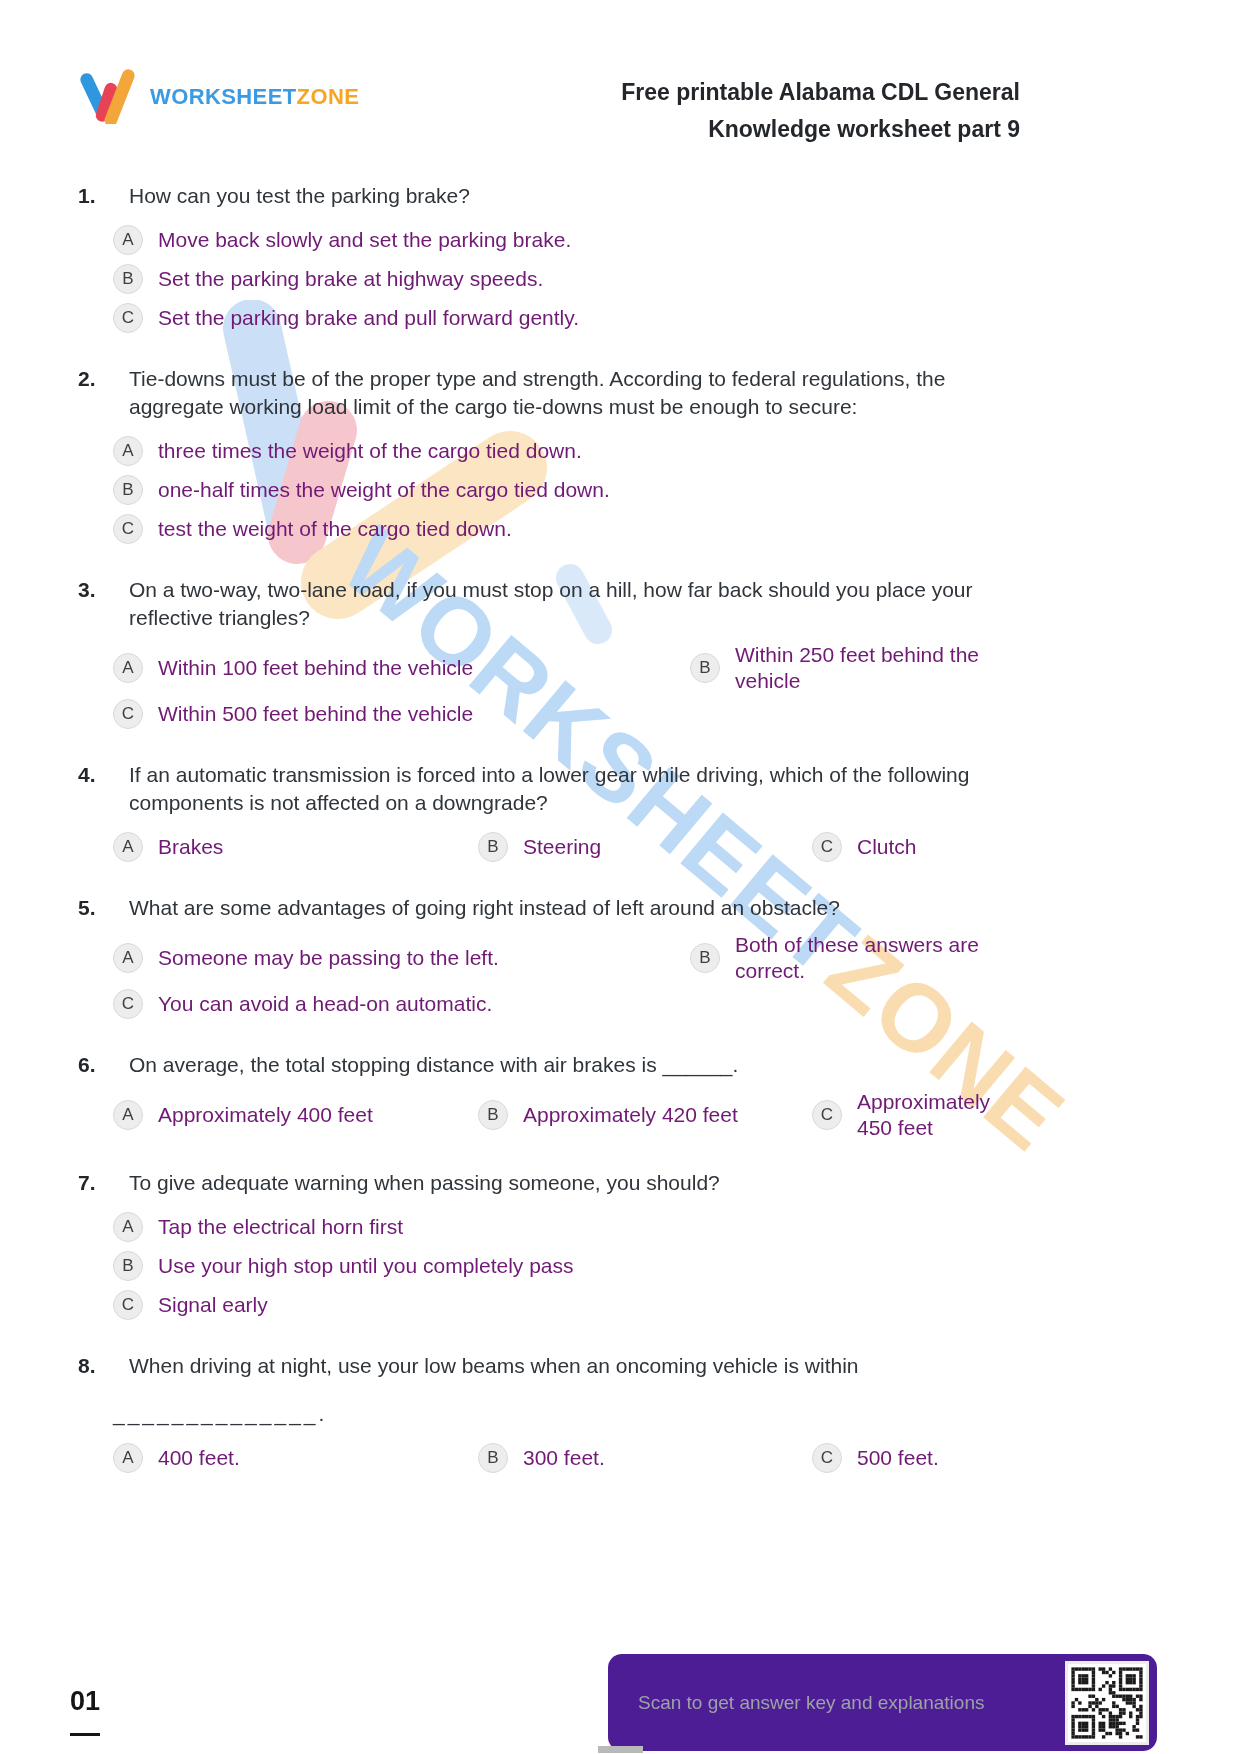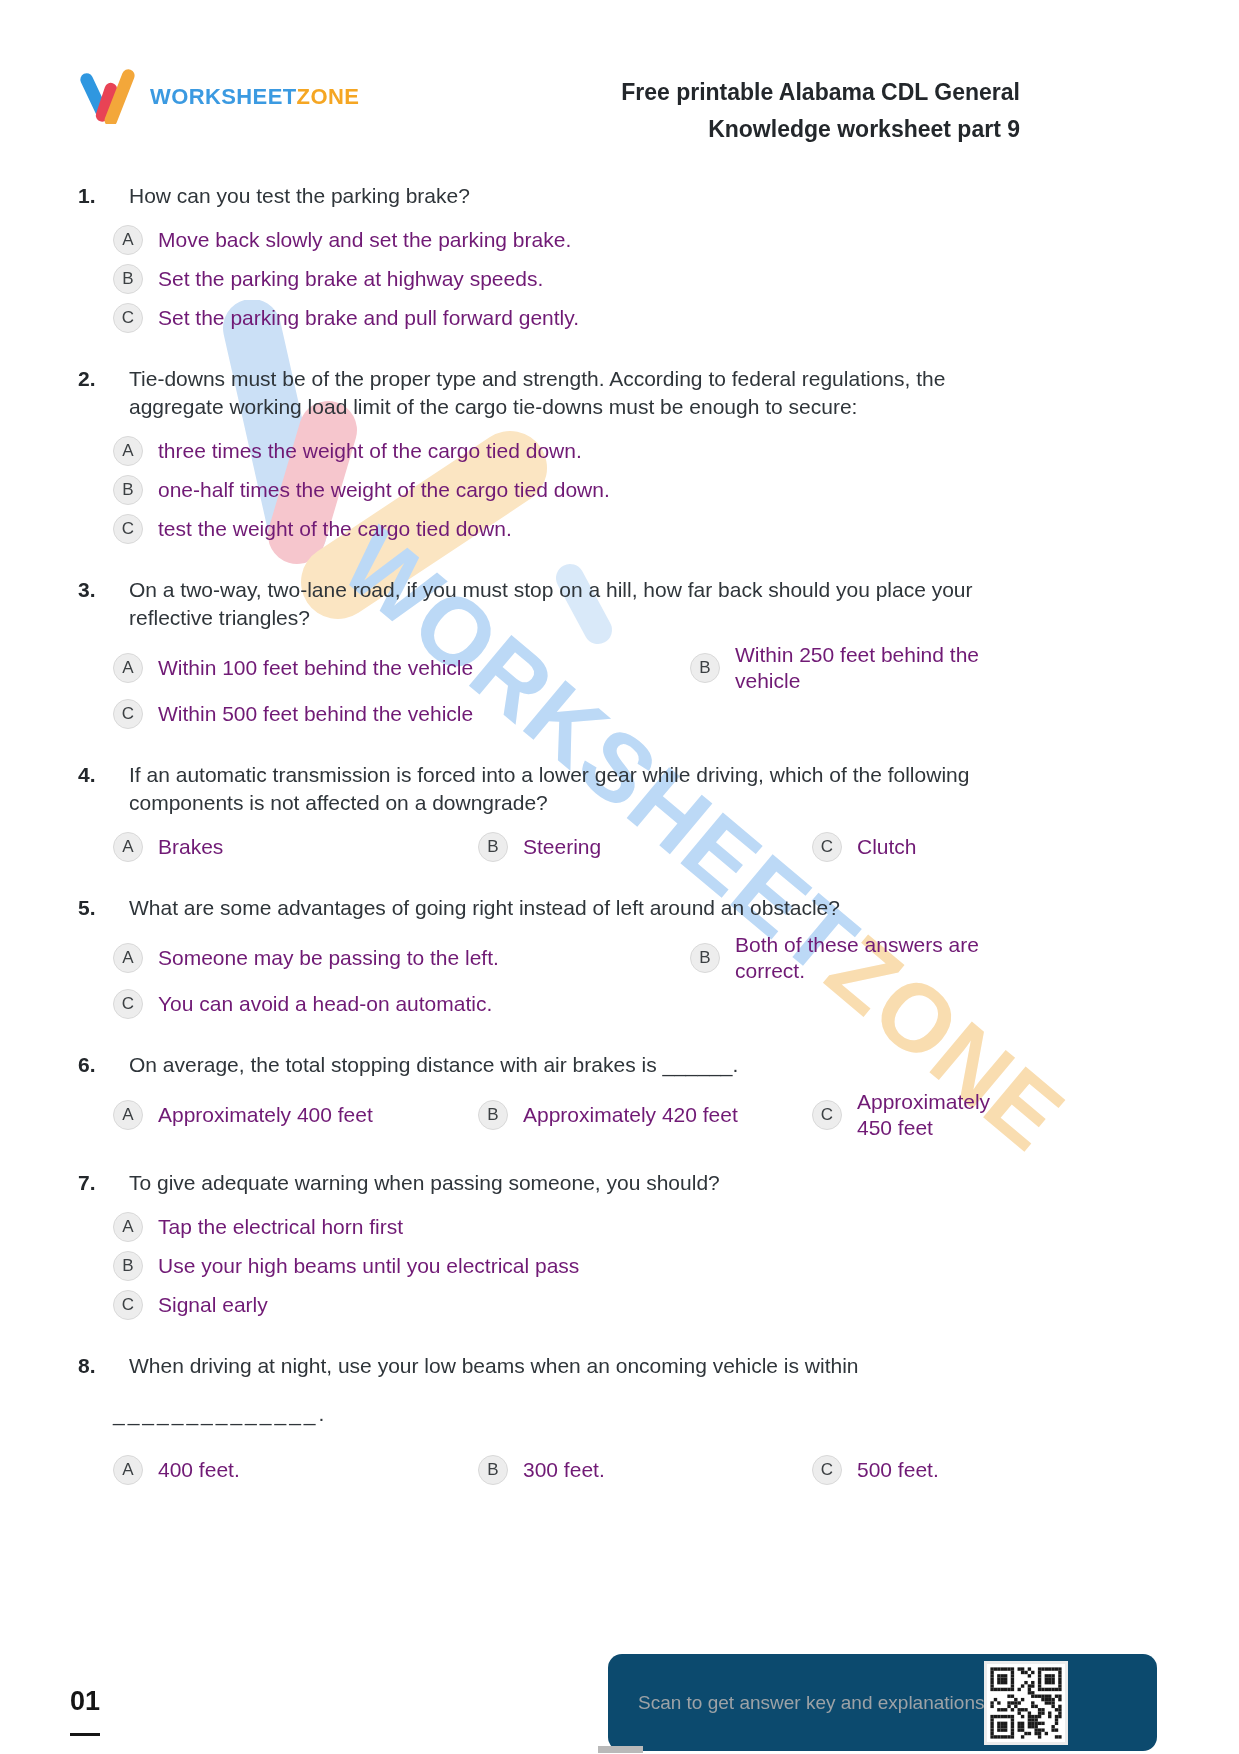--- a/index.html
+++ b/index.html
@@ -29,42 +29,42 @@
   .page-title{
     position:absolute;left:420px;top:74px;width:600px;z-index:2;
     text-align:right;font-size:23px;font-weight:700;color:#23272b;line-height:37px;
   }
   
   .questions{position:absolute;left:78px;top:182px;width:942px;z-index:1;}
   .question{display:flex;margin-bottom:28px;}
   .q-num{width:35px;flex:0 0 35px;font-size:21px;font-weight:700;color:#23272b;line-height:28px;}
   .q-body{flex:1;min-width:0;}
   .q-text{font-size:21px;line-height:28px;color:#2f353a;margin-bottom:10px;margin-left:16px;}
-  .q-blank{font-size:21px;line-height:28px;color:#2f353a;letter-spacing:3px;margin:20px 0 22px 0;}
+  .q-blank{font-size:21px;line-height:28px;color:#2f353a;letter-spacing:3px;margin:20px 0 10px 0;}
   .options{display:grid;grid-template-columns:1fr;column-gap:0;}
   .options.layout-two-col{grid-template-columns:577px 1fr;}
   .options.layout-three-col{grid-template-columns:365px 334px 1fr;}
   .option{display:flex;align-items:center;gap:15px;min-height:39px;}
   .opt-circle{
     width:30px;height:30px;flex:0 0 30px;border-radius:50%;
     background:#ededed;border:1px solid #d9d9d9;box-sizing:border-box;
     display:flex;align-items:center;justify-content:center;
     font-size:17px;color:#3c4043;
   }
   .opt-text{font-size:21px;color:#701a75;line-height:26px;}
   
   .page-num{
     position:absolute;left:70px;top:1686px;z-index:2;
     font-size:27px;font-weight:700;color:#151515;
     border-bottom:3px solid #151515;padding-bottom:16px;
   }
   .scan-pill{
     position:absolute;left:608px;top:1654px;width:549px;height:97px;z-index:2;
-    background:#0c4a6e;border-radius:14px;box-sizing:border-box;
-    display:flex;align-items:center;
+    background:#4c1d95;border-radius:14px;box-sizing:border-box;
+    display:flex;align-items:center;justify-content:space-between;
     padding:0 8px 0 30px;
   }
   .scan-text{font-size:19px;color:#9da2a6;}
   .qr-box{width:84px;height:84px;background:#ececec;display:flex;align-items:center;justify-content:center;}
   .bottom-dash{
     position:absolute;left:598px;top:1746px;width:45px;height:7px;
     background:#b9b9b9;z-index:2;
   }
 </style>
 </head>
@@ -273,21 +273,21 @@
             <div class="option">
     <span class="opt-circle">
                 <span>A</span>
               </span>
     <span class="opt-text">Tap the electrical horn first</span>
   </div>
             <div class="option">
     <span class="opt-circle">
                 <span>B</span>
               </span>
-    <span class="opt-text">Use your high beams until you electrical pass</span>
+    <span class="opt-text">Use your high stop until you completely pass</span>
   </div>
             <div class="option">
     <span class="opt-circle">
                 <span>C</span>
               </span>
     <span class="opt-text">Signal early</span>
   </div>
           </div>
     </div>
   </div>

